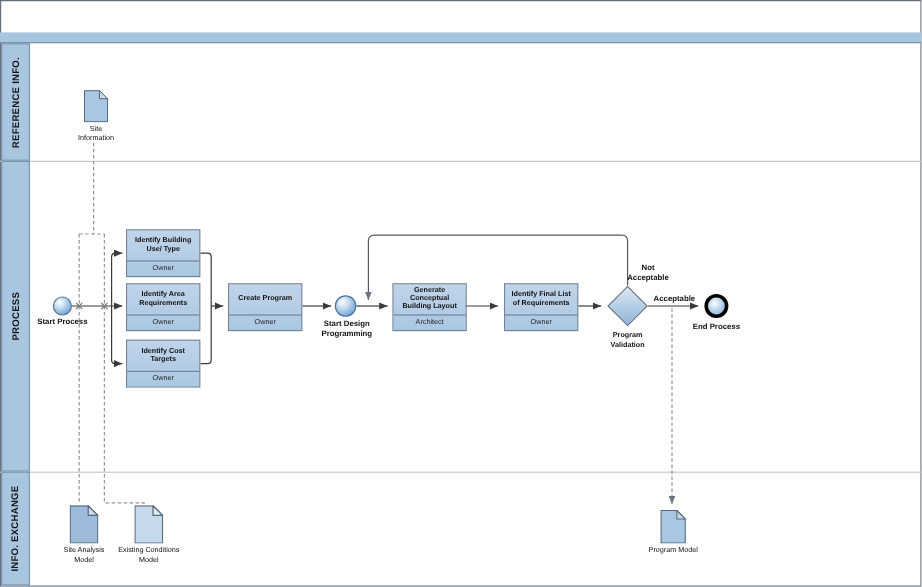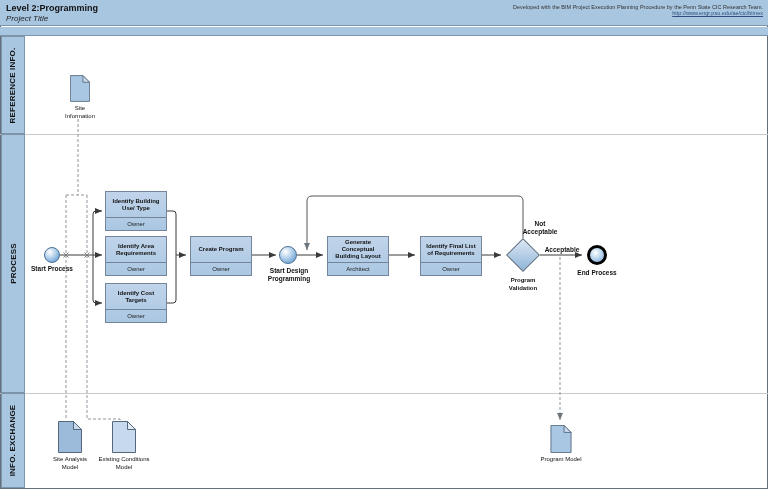--- a/index.html
+++ b/index.html
@@ -41,28 +41,20 @@
   .node-label{position:absolute;text-align:center;font-size:6.5px;line-height:8px;font-weight:bold;color:#111;z-index:3;}
   .doc-label{position:absolute;text-align:center;font-size:6px;line-height:8px;font-weight:normal;color:#111;z-index:3;}
   .edge-label{position:absolute;text-align:center;font-size:6.5px;line-height:8px;font-weight:bold;color:#111;z-index:3;}
   .doc{position:absolute;z-index:3;}
 </style>
 </head>
 <body>
 
 <div class="canvas">
 
-  <div class="header">
-    <div class="hdr-title">Level 2:Programming</div>
-    <div class="hdr-sub">Project Title</div>
-    <div class="credit">
-      <div class="credit-line">Developed with the BIM Project Execution Planning Procedure by the Penn State CIC Research Team.</div>
-      <div class="credit-link">http://www.engr.psu.edu/ae/cic/bimex</div>
-    </div>
-  </div>
   <div class="strip"></div>
 
   <div class="lane-line" style="top:134px"></div>
   <div class="lane-line" style="top:393px"></div>
 
   <div class="lane-label" style="top:36px;height:98px">
     <span>REFERENCE INFO.</span>
   </div>
   <div class="lane-label" style="top:134px;height:259px">
     <span>PROCESS</span>

